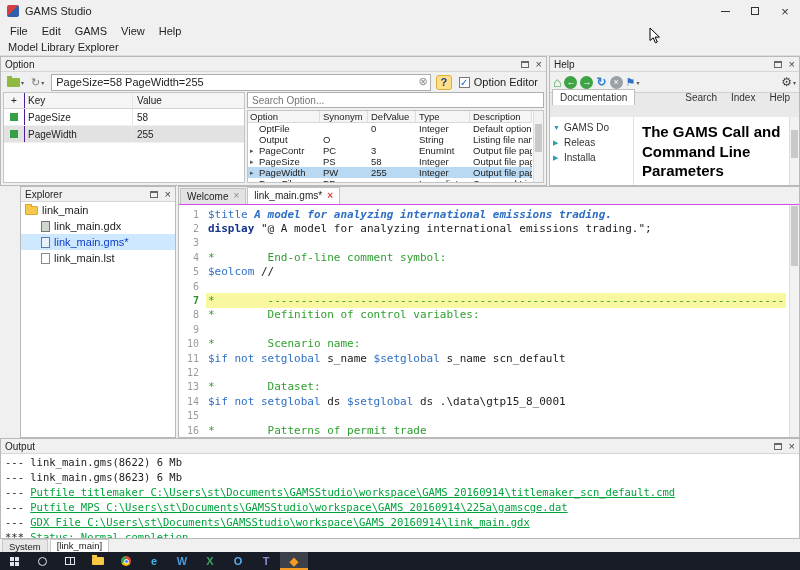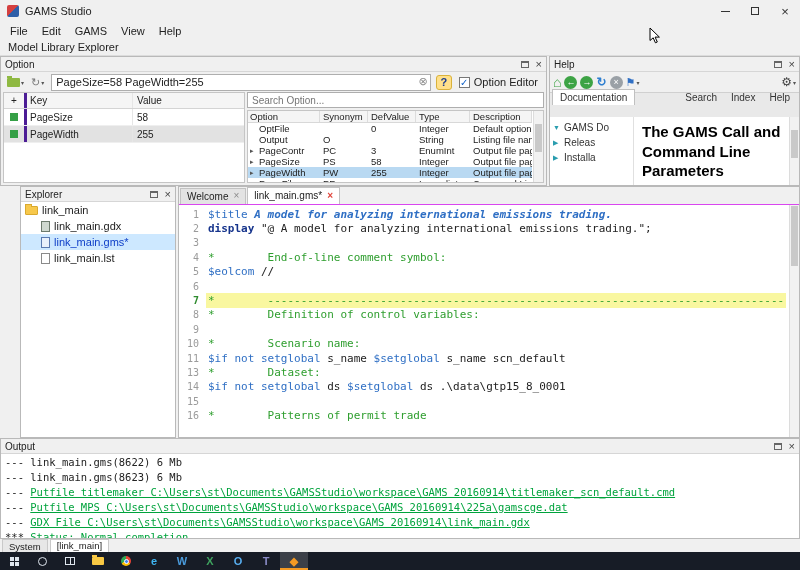--- a/index.html
+++ b/index.html
@@ -48,21 +48,21 @@
   .chk.checked { color:#1464c8; }
 
   .opt-body { flex:1; display:flex; min-height:0; padding:0 2px 2px; gap:2px; }
   .opt-left { width:242px; background:#fff; border:1px solid #c5c5c5; }
   .tbl { font-size:10px; }
   .tr { display:flex; align-items:center; }
   .defined-tbl .tr { height:17px; border-bottom:1px solid #efefef; }
   .defined-tbl .tr.th { height:16px; background:#f5f5f5; border-bottom:1px solid #d4d4d4; }
   .defined-tbl .td { height:100%; display:flex; align-items:center; }
   .defined-tbl .c0 { width:20px; justify-content:center; }
-  .defined-tbl .c1 { width:108px; padding-left:3px; border-left:3px solid #4c1d95; }
+  .defined-tbl .c1 { width:108px; padding-left:3px; border-left:1px solid #4c1d95; }
   .defined-tbl .c2 { flex:1; padding-left:4px; border-left:1px solid #e6e6e6; }
   .green-sq { width:8px; height:8px; background:#35a046; }
   .sel-gray { background:#e2e2e2; }
 
   .opt-right { flex:1; display:flex; flex-direction:column; min-width:0; }
   .search-input { height:16px; border:1px solid #aeaeae; margin-bottom:2px; font:10px "Liberation Sans",sans-serif; padding:0 4px; flex:none; }
   .options-tbl { background:#fff; border:1px solid #c5c5c5; flex:1; overflow:hidden; position:relative; padding-right:11px; }
   .options-tbl .tr { height:11px; font-size:9.5px; }
   .options-tbl .tr.th { height:12px; background:#f5f5f5; border-bottom:1px solid #d8d8d8; }
   .options-tbl .td { height:100%; display:flex; align-items:center; overflow:hidden; white-space:nowrap; }
@@ -471,20 +471,24 @@
           </div>
           <div class="cl">
             <span class="lnum">10</span>
             <span class="ctext"><span class="tk-com">*        Scenario name:</span></span>
           </div>
           <div class="cl">
             <span class="lnum">11</span>
             <span class="ctext"><span class="tk-dir">$if not setglobal</span><span class="tk-plain"> s_name </span><span class="tk-dir">$setglobal</span><span class="tk-plain"> s_name scn_default</span></span>
           </div>
           <div class="cl">
+            <span class="lnum">12</span>
+            <span class="ctext"><span class="tk-plain"> </span></span>
+          </div>
+          <div class="cl">
             <span class="lnum">13</span>
             <span class="ctext"><span class="tk-com">*        Dataset:</span></span>
           </div>
           <div class="cl">
             <span class="lnum">14</span>
             <span class="ctext"><span class="tk-dir">$if not setglobal</span><span class="tk-plain"> ds </span><span class="tk-dir">$setglobal</span><span class="tk-plain"> ds .\data\gtp15_8_0001</span></span>
           </div>
           <div class="cl">
             <span class="lnum">15</span>
             <span class="ctext"><span class="tk-plain"> </span></span>

